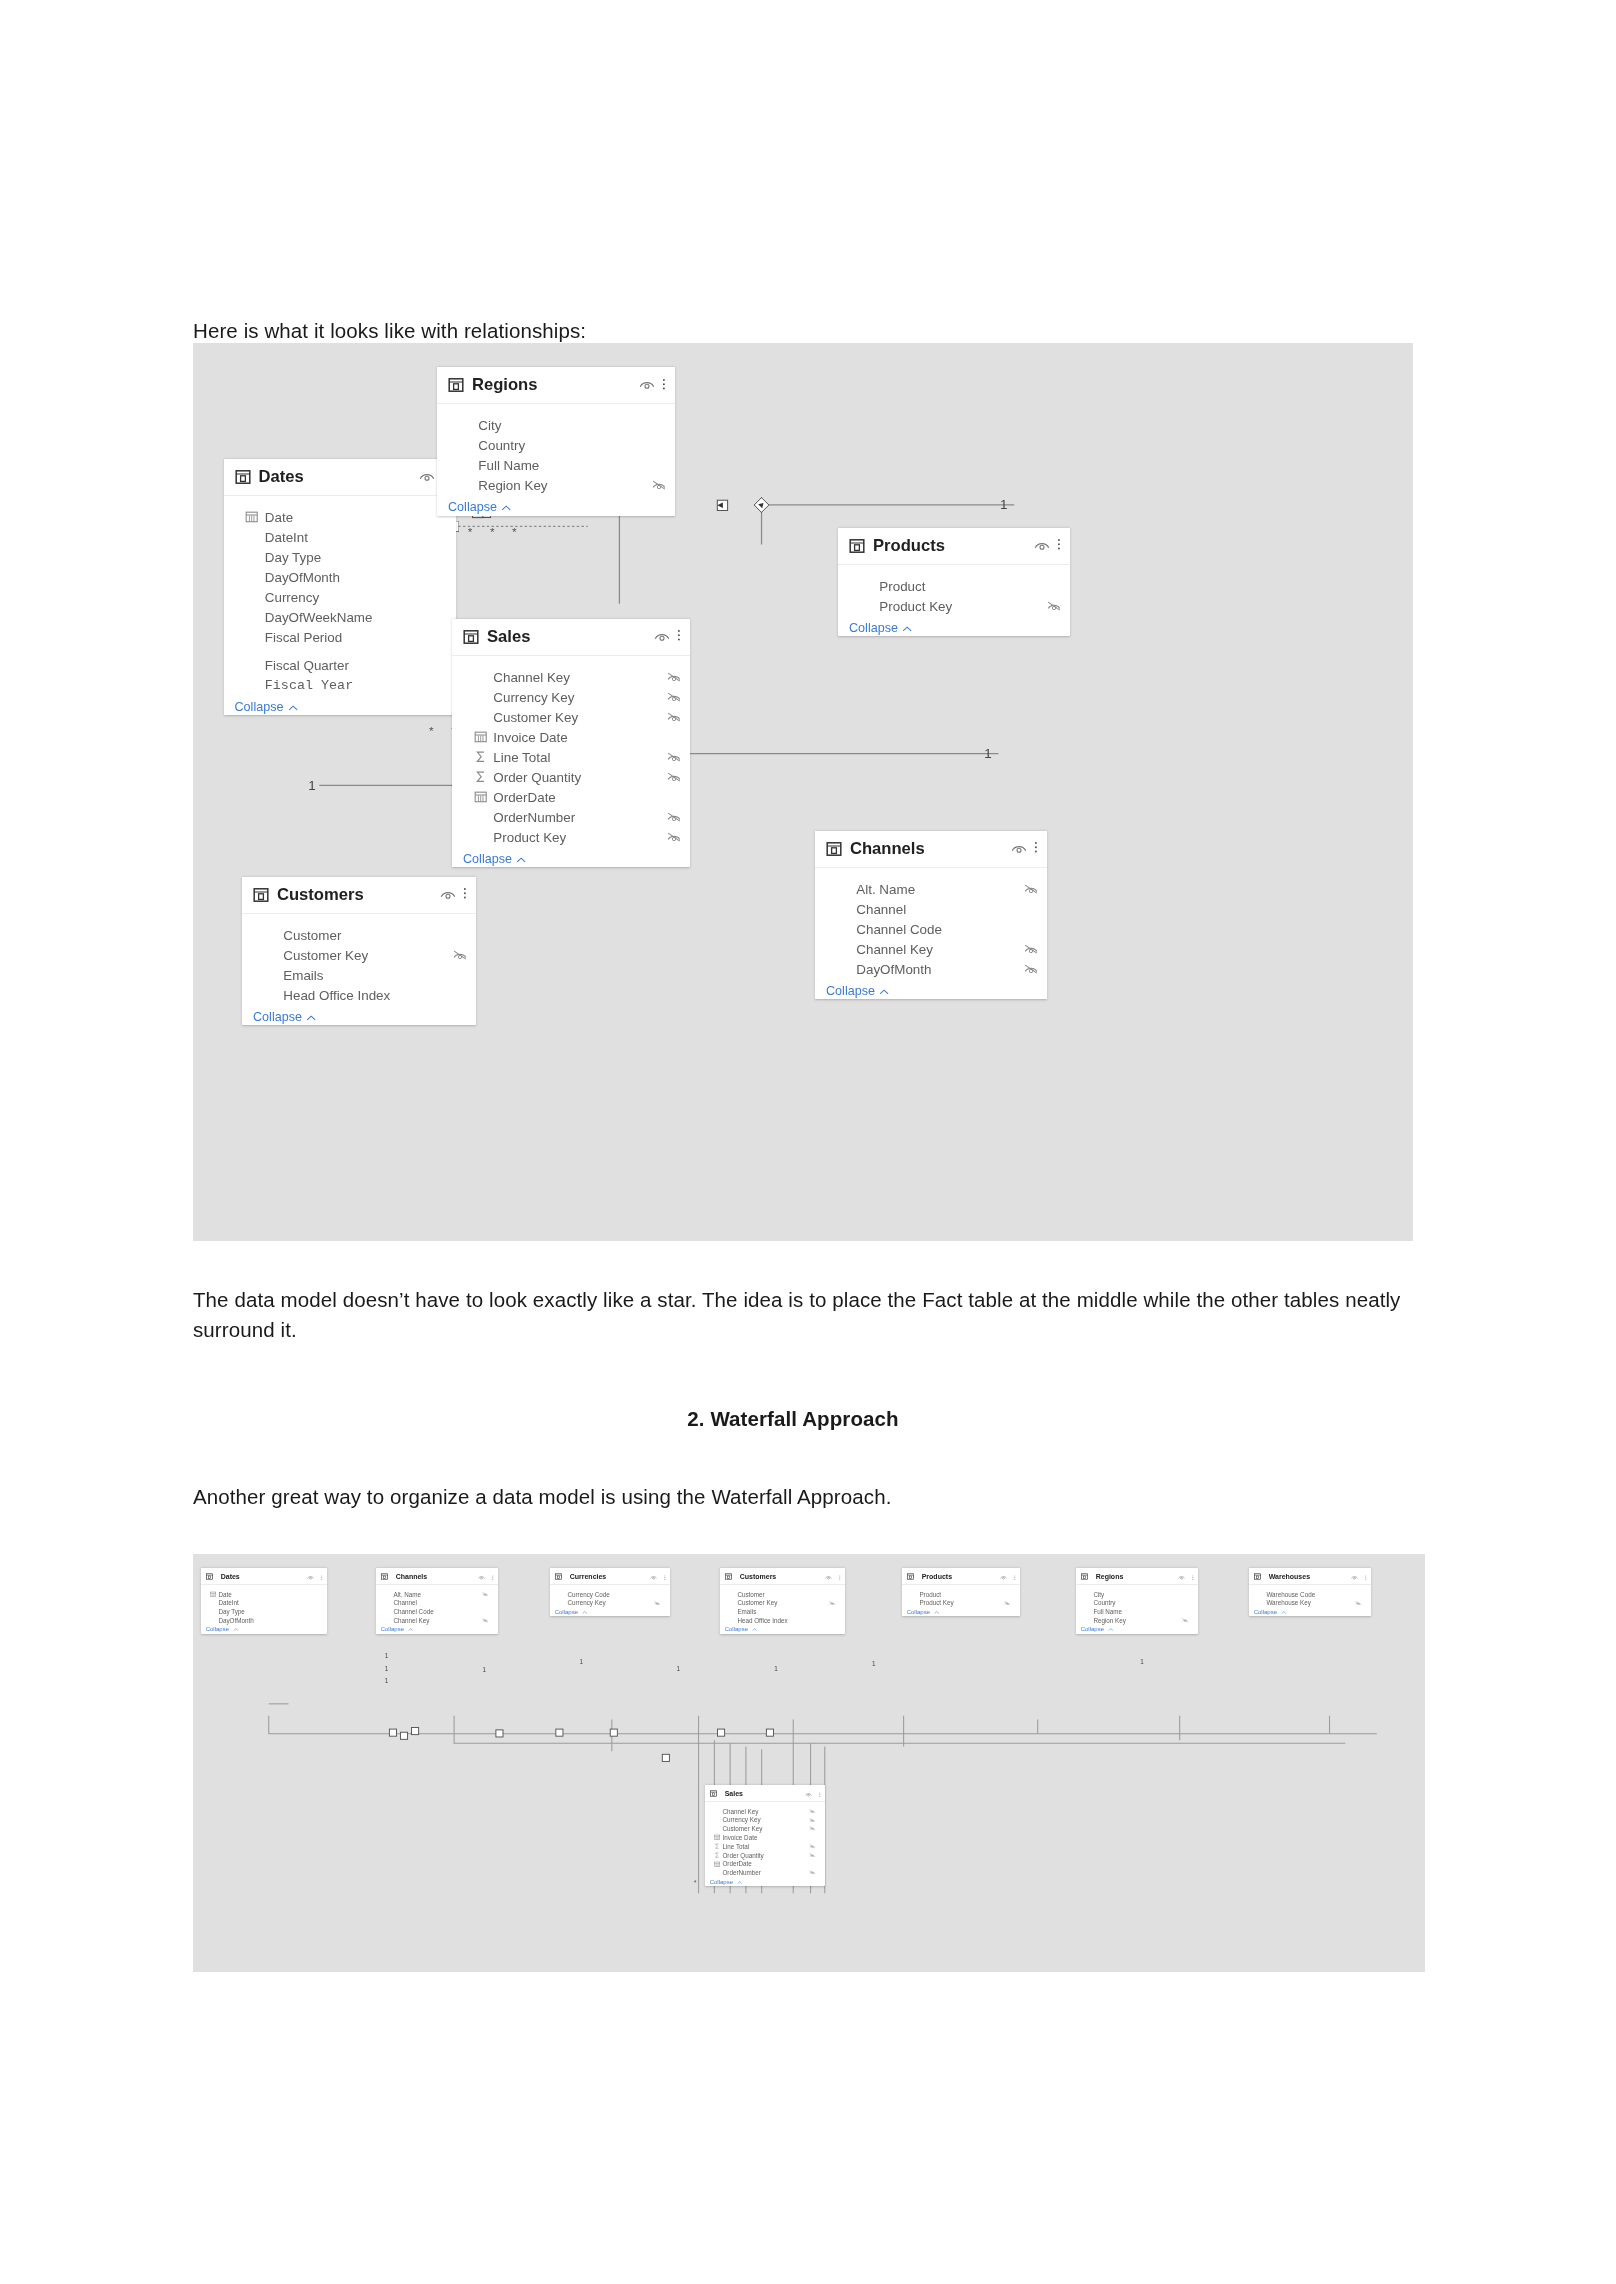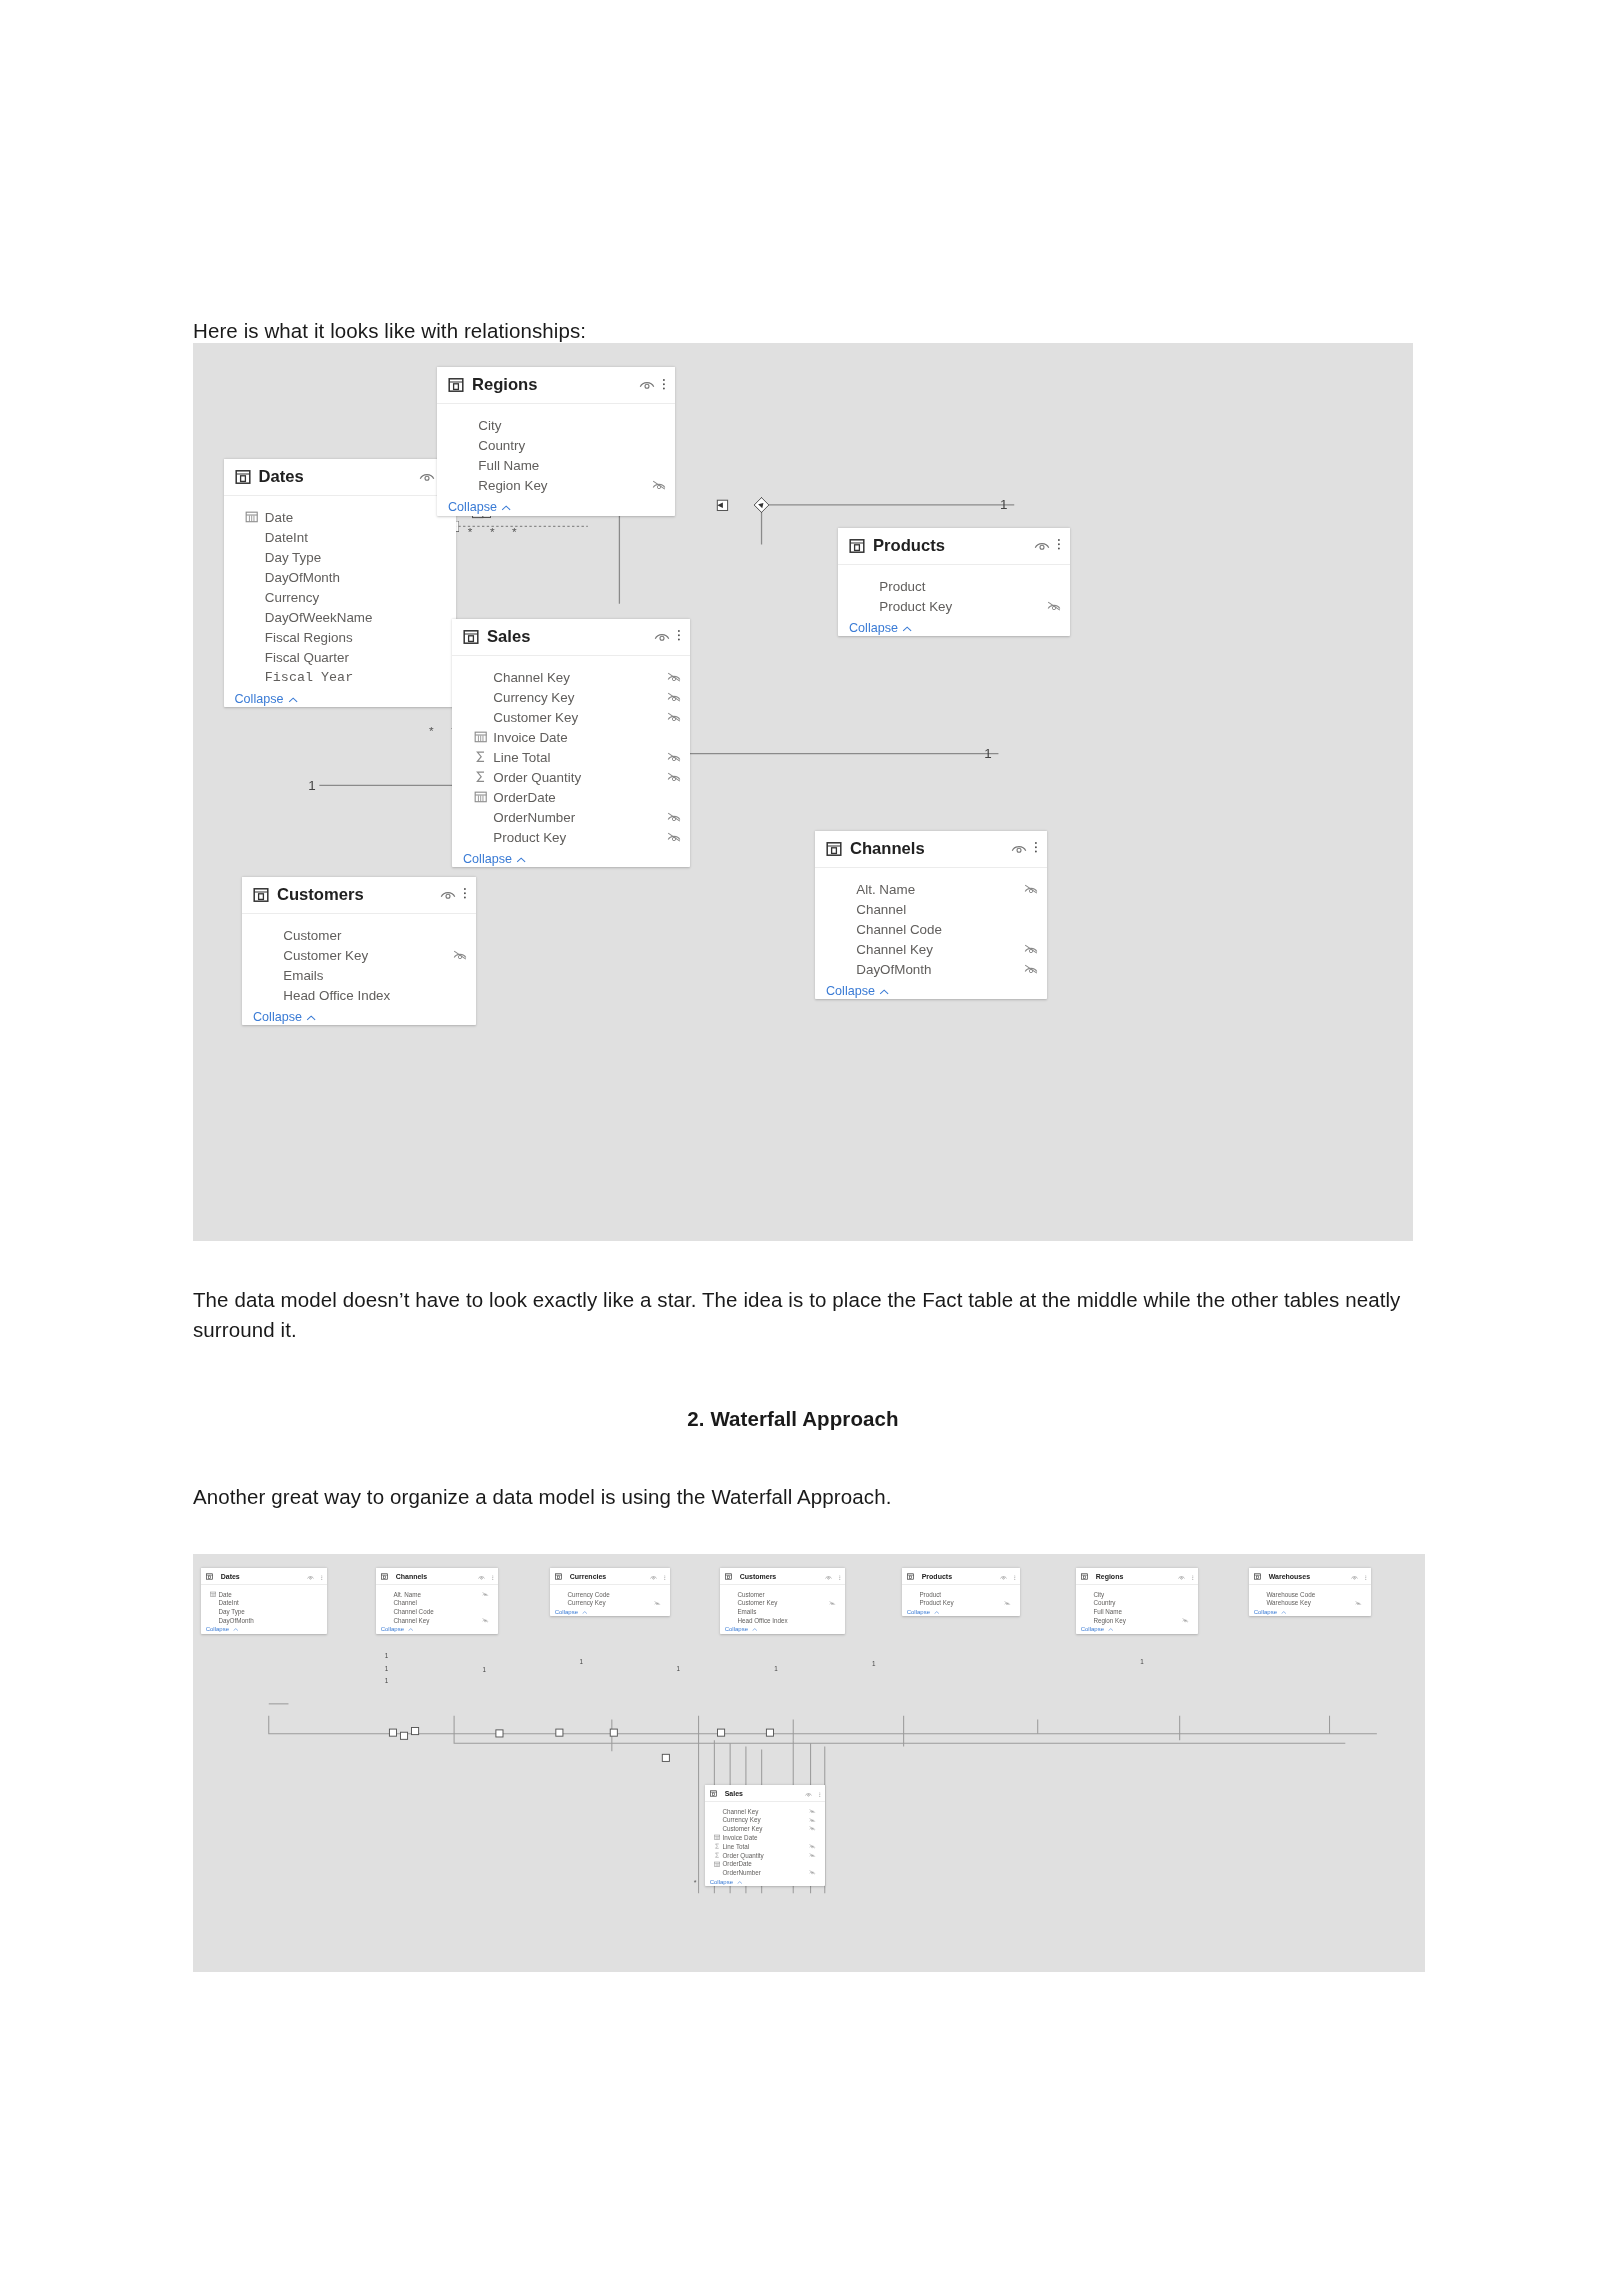--- a/index.html
+++ b/index.html
@@ -168,23 +168,23 @@
           <div class="frow" style="height: 20px;">
             <span class="fic" style="width:35px;justify-content:flex-end;padding-right:6.3px"></span>
             <span class="flabel">Currency</span>
           </div>
           <div class="frow" style="height: 20px;">
             <span class="fic" style="width:35px;justify-content:flex-end;padding-right:6.3px"></span>
             <span class="flabel">DayOfWeekName</span>
           </div>
           <div class="frow" style="height: 20px;">
             <span class="fic" style="width:35px;justify-content:flex-end;padding-right:6.3px"></span>
-            <span class="flabel">Fiscal Regions</span>
-          </div>
-          <div class="frow" style="height: 20px;">
+            <span class="flabel">Fiscal Period</span>
+          </div>
+          <div class="frow" style="height: 20px; margin-top: 8px;">
             <span class="fic" style="width:35px;justify-content:flex-end;padding-right:6.3px"></span>
             <span class="flabel">Fiscal Quarter</span>
           </div>
           <div class="frow" style="height: 20px; font-family: Liberation Mono, monospace;">
             <span class="fic" style="width:35px;justify-content:flex-end;padding-right:6.3px"></span>
             <span class="flabel">Fiscal Year</span>
           </div>
           <div class="collapse" style="padding-left: 11px; margin-top: 4.7px;">
             <span>Collapse</span>
             <span><svg width="10.3" height="5.6" viewBox="0 0 12 7">

